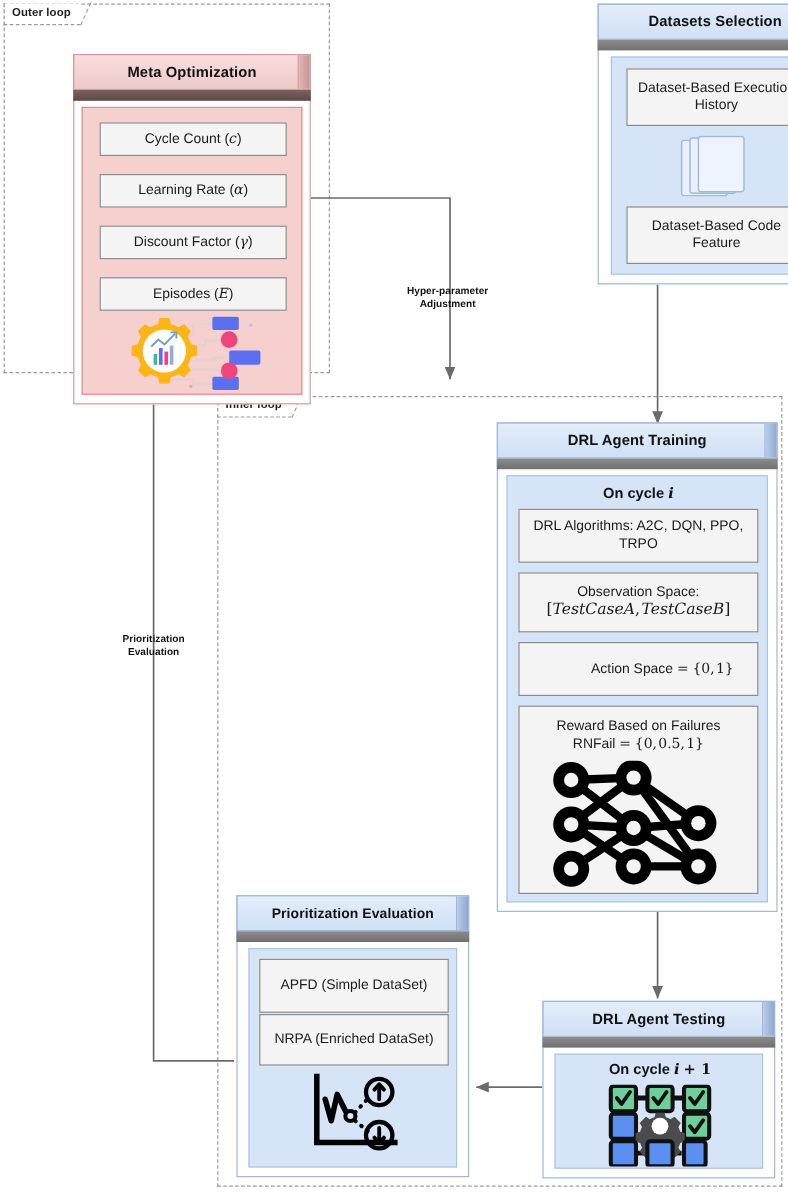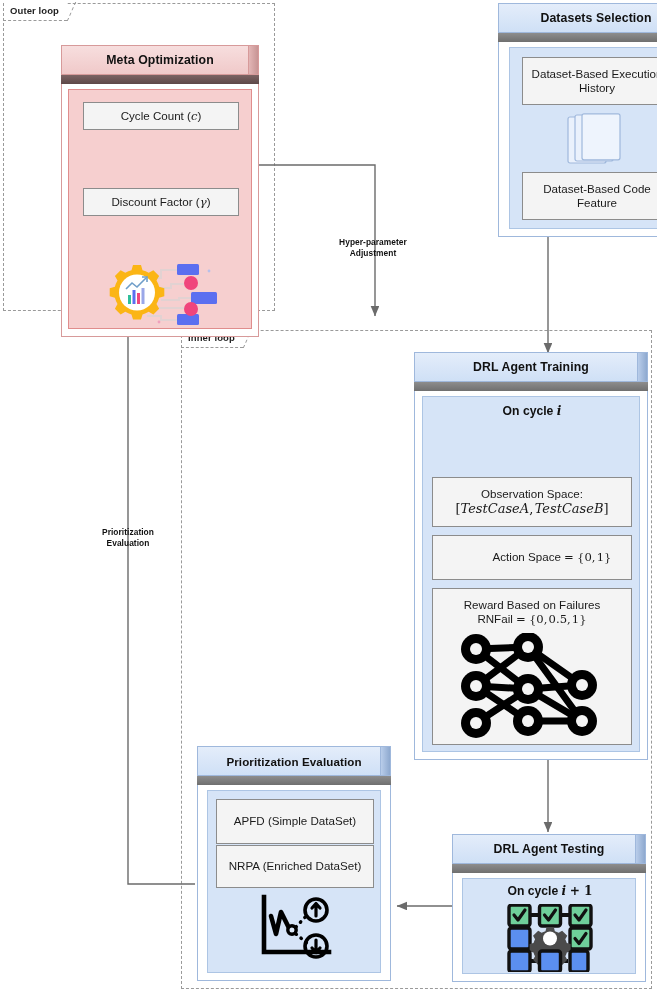--- a/index.html
+++ b/index.html
@@ -205,22 +205,28 @@
       <span>Meta Optimization</span>
       <div class="bevel-r"></div>
     </div>
     <div class="bevel-b" style="left:0; top:30px; width:198px;"></div>
 
     <div class="node-body" style="left:7px; top:44px; width:184px; height:240px;">
 
       <div class="item" style="position:absolute; left:14px; top:12px; width:156px; height:28px;">
         <span>Cycle Count (<i class="mathit">c</i>)</span>
       </div>
+      <div class="item" style="position:absolute; left:14px; top:55px; width:156px; height:28px;">
+        <span>Learning Rate (<i class="mathit">α</i>)</span>
+      </div>
       <div class="item" style="position:absolute; left:14px; top:98px; width:156px; height:28px;">
         <span>Discount Factor (<i class="mathit">γ</i>)</span>
+      </div>
+      <div class="item" style="position:absolute; left:14px; top:141px; width:156px; height:28px;">
+        <span>Episodes (<i class="mathit">E</i>)</span>
       </div>
 
       <svg style="position:absolute; left:30px; top:172px;" width="124" height="66" viewBox="0 0 124 66">
         <g stroke="#e2d2d2" stroke-width="2" fill="none">
           <path d="M48,16 L62,16 L62,8 L80,8"></path>
           <path d="M52,26 L72,26 L72,22 L88,22"></path>
           <path d="M62,38 L80,38 L80,36 L96,36"></path>
           <path d="M52,46 L72,46 L72,46 L88,46"></path>
           <path d="M48,54 L62,54 L62,58 L80,58"></path>
         </g>
@@ -280,20 +286,23 @@
     <div class="node-title" style="position:absolute; left:0; top:0; width:234px;">
       <span>DRL Agent Training</span>
       <div class="bevel-r"></div>
     </div>
     <div class="bevel-b" style="left:0; top:30px; width:234px;"></div>
 
     <div class="node-body" style="left:8px; top:44px; width:218px; height:356px;">
 
       <div class="sub-head" style="left:0; top:7px; width:218px;">On cycle <i class="mathit">i</i></div>
 
+      <div class="item" style="position:absolute; left:9px; top:27px; width:200px; height:45px; padding:0 5px;">
+        <span>DRL Algorithms: A2C, DQN, PPO, TRPO</span>
+      </div>
 
       <div class="item" style="position:absolute; left:9px; top:80px; width:200px; height:50px;">
         <span>Observation Space:<br>
           <span class="mathrm" style="font-size:13px;">[</span><i class="mathit" style="font-size:13px;">TestCaseA</i><span class="mathrm" style="font-size:13px;">, </span><i class="mathit" style="font-size:13px;">TestCaseB</i><span class="mathrm" style="font-size:13px;">]</span>
         </span>
       </div>
 
       <div class="item" style="position:absolute; left:9px; top:138px; width:200px; height:45px;padding-left:40px;">
         <span>Action Space <span class="mathrm">=</span> <span class="mathrm">{0, 1}</span></span>
       </div>

